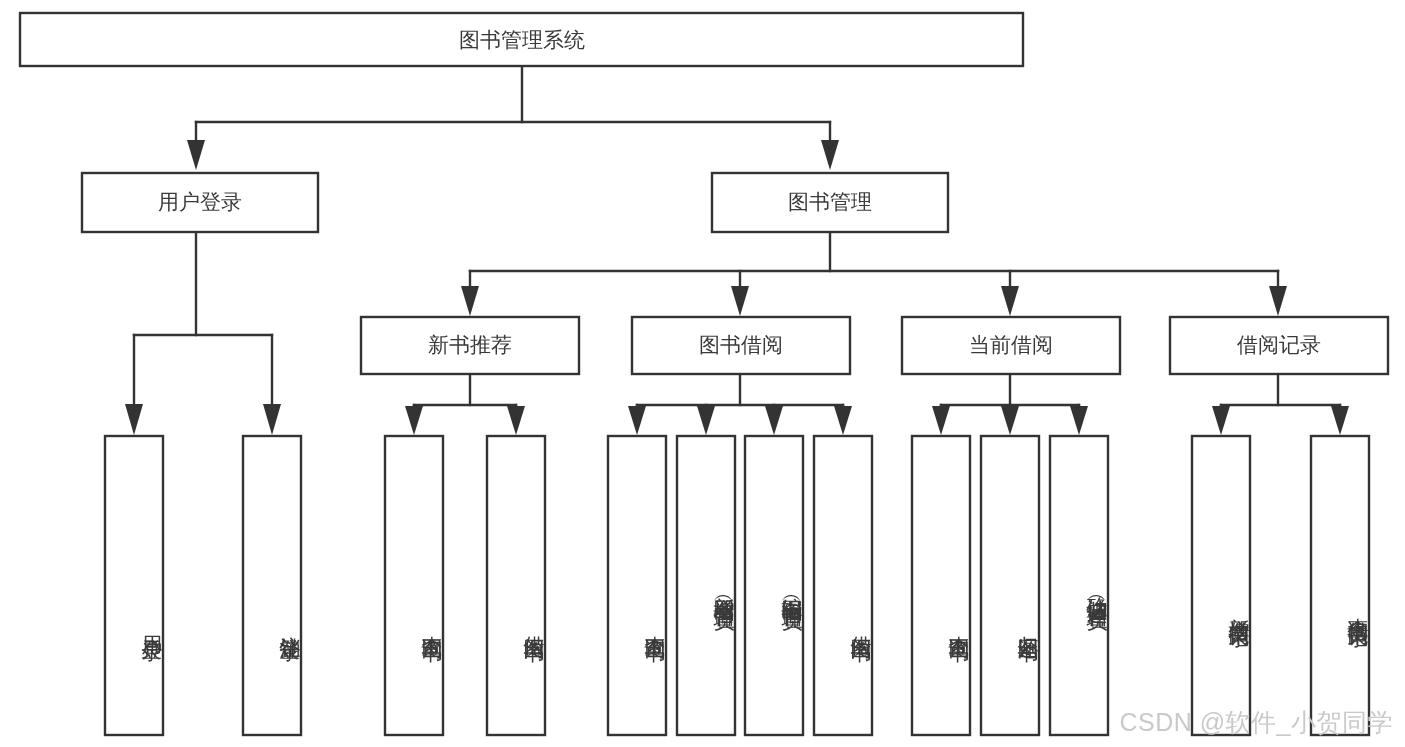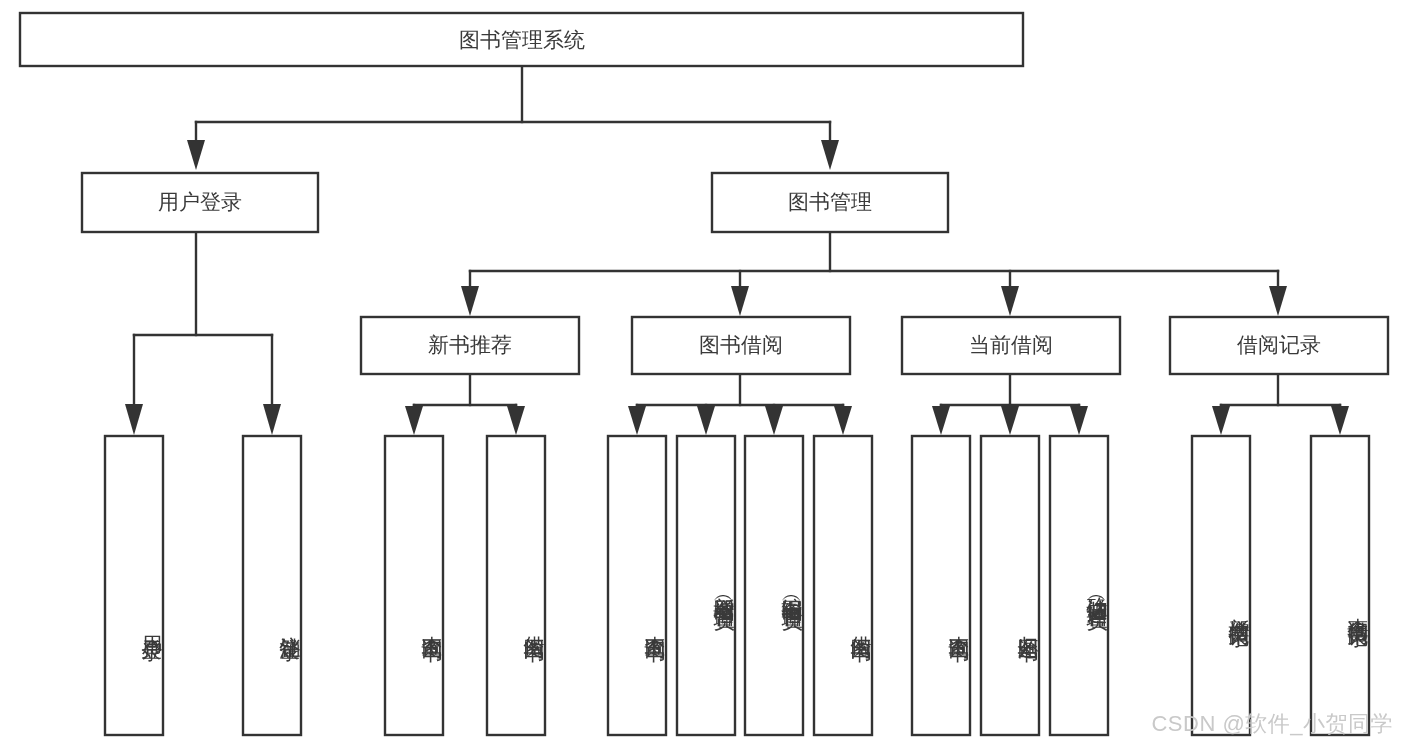--- a/index.html
+++ b/index.html
@@ -72,21 +72,21 @@
     left: 0;
     width: 1405px;
     height: 747px;
     pointer-events: none;
   }
   .watermark {
     position: absolute;
     right: 12px;
     bottom: 8px;
     font-family: "Liberation Sans", "DejaVu Sans", sans-serif;
-    font-size: 22px;
+    font-size: 25px;
     color: #c9c9c9;
     letter-spacing: 0.5px;
     user-select: none;
     white-space: nowrap;
     margin-top: 14px;
   }
 </style>
 </head>
 <body>
 

